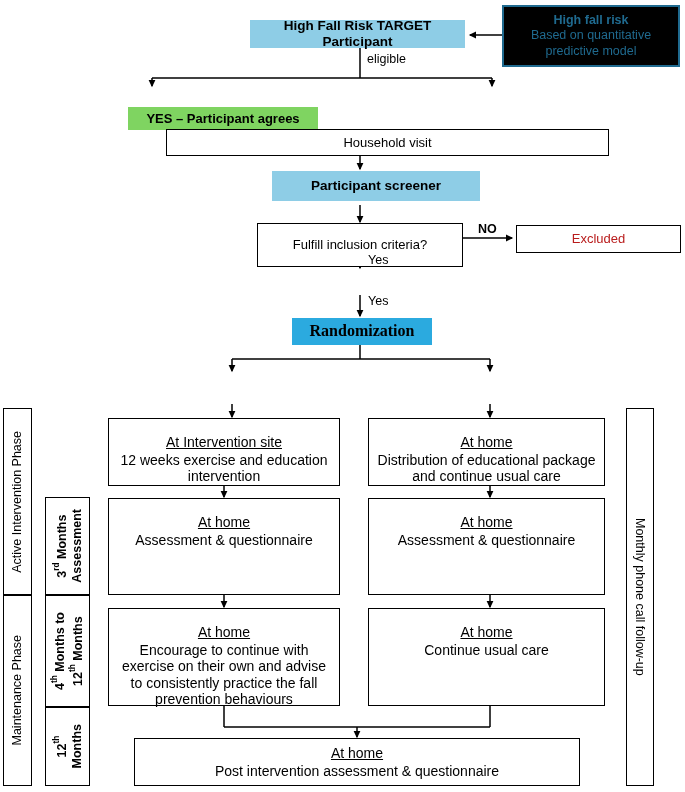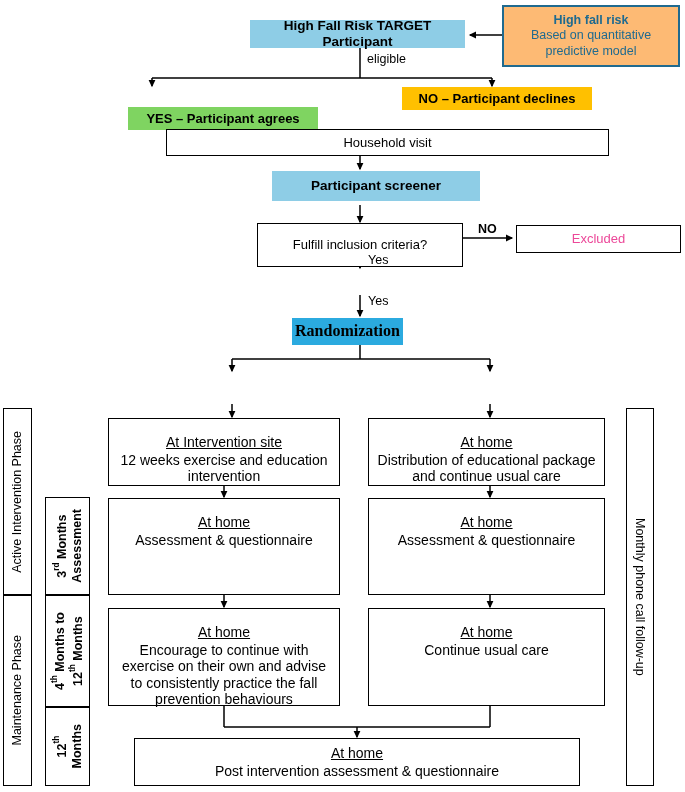--- a/index.html
+++ b/index.html
@@ -59,27 +59,27 @@
   }
   .branchbox {
     background: #BDD7EE;
     border: 2px solid #262626;
     font-family: "Liberation Serif", serif;
     font-weight: bold;
     font-size: 15px;
   }
   .callout {
     border: 2px solid #1F6A8F;
-    background: #fdba74;
+    background: #000000;
     color: #1F6A8F;
     font-size: 12.5px;
     line-height: 1.25;
   }
   .callout .hd { font-weight: bold; }
-  .excluded { color: #ec4899; font-size: 13px; }
+  .excluded { color: #b91c1c; font-size: 13px; }
   .detail {
     font-size: 14px;
     padding: 15px 6px 0 6px;
     justify-content: flex-start;
   }
   .detail .ttl {
     text-decoration: underline;
     margin-bottom: 1px;
   }
   .lbl {
@@ -180,23 +180,20 @@
     <span class="hd">High fall risk</span>
     <span>Based on quantitative</span>
     <span>predictive model</span>
   </div>
 
   <div class="lbl" style="left:367px; top:52px;">eligible</div>
 
   <div class="node green" style="left:128px; top:87px; width:190px; height:23px;">
     <span>YES – Participant agrees</span>
   </div>
-  <div class="node orange" style="left:402px; top:87px; width:190px; height:23px;">
-    <span>NO – Participant declines</span>
-  </div>
 
   <div class="node plain" style="left:166px; top:129px; width:443px; height:27px;">
     <span>Household visit</span>
   </div>
 
   <div class="node lightblue" style="left:256px; top:171px; width:208px; height:30px;margin-left:16px;">
     <span>Participant screener</span>
   </div>
 
   <div class="node plain" style="left:257px; top:223px; width:206px; height:44px;">
@@ -206,21 +203,21 @@
 
   <div class="node plain excluded" style="left:516px; top:225px; width:165px; height:28px;">
     <span>Excluded</span>
   </div>
 
   <div class="lbl" style="left:368px; top:253px;">Yes</div>
 
 
   <div class="lbl" style="left:368px; top:294px;">Yes</div>
 
-  <div class="node randbox" style="left:292px; top:318px; width:111px; height:27px;">
+  <div class="node randbox" style="left:292px; top:318px; width:140px; height:27px;">
     <span>Randomization</span>
   </div>
 
 
   <div class="node plain detail" style="left:108px; top:418px; width:232px; height:68px;">
     <span class="ttl">At Intervention site</span>
     <span>12 weeks exercise and education intervention</span>
   </div>
   <div class="node plain detail" style="left:368px; top:418px; width:237px; height:68px;">
     <span class="ttl">At home</span>

